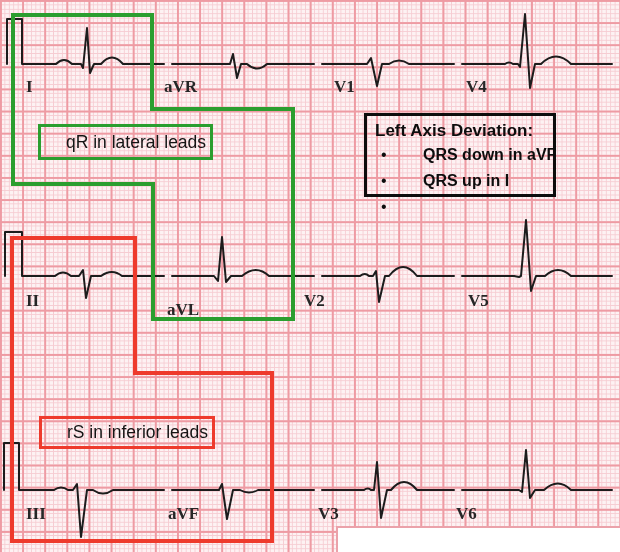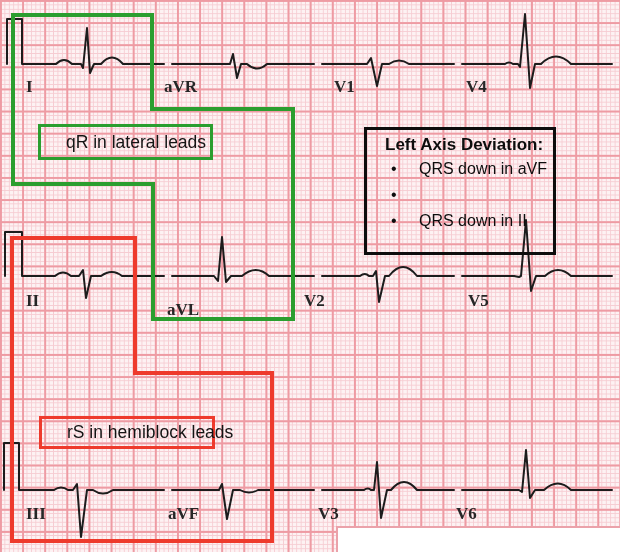--- a/index.html
+++ b/index.html
@@ -22,28 +22,28 @@
     position:absolute;font-family:"Liberation Serif","DejaVu Serif",serif;
     font-weight:bold;font-size:17px;color:var(--label_ink,#262626);white-space:nowrap;
   }
   .tag-box{
     position:absolute;box-sizing:border-box;display:flex;align-items:center;
     font-size:17.5px;color:#141414;white-space:nowrap;padding-left:25px;
   }
   .tag-green{border:3px solid var(--green,#2b9e2f);}
   .tag-red{border:3px solid var(--red,#ee3a2c);}
   .deviation-box{
-    position:absolute;left:364px;top:127px;width:192px;height:128px;
+    position:absolute;left:364px;top:113px;width:192px;height:84px;
     box-sizing:border-box;border:3px solid var(--box_border,#0d0d0d);
-    padding:3px 18px;color:#0d0d0d;
+    padding:3px 8px;color:#0d0d0d;
   }
   .deviation-title{font-weight:bold;font-size:17px;line-height:23px;white-space:nowrap;}
   .deviation-item{display:flex;font-size:16px;line-height:26px;white-space:nowrap;}
   .deviation-item .bullet{width:14px;margin-left:6px;flex:0 0 auto;}
-  .deviation-item .item-text{margin-left:14px;}
+  .deviation-item .item-text{margin-left:28px;font-weight:bold;}
   .watermark{
     position:absolute;left:336px;top:526px;width:290px;height:30px;box-sizing:border-box;
     background:var(--wm_bg,#ffffff);border:2px solid var(--wm_border,#eba2aa);
     color:var(--wm_text,#f3a2ab);font-family:"Liberation Serif","DejaVu Serif",serif;
     font-size:19px;line-height:22px;white-space:pre;padding-left:7px;letter-spacing:0.3px;
   }
 </style>
 </head>
 <body>
 
@@ -70,35 +70,35 @@
   <span class="lead-label" style="left:26px;top:504px">III</span>
   <span class="lead-label" style="left:168px;top:504px">aVF</span>
   <span class="lead-label" style="left:318px;top:504px">V3</span>
   <span class="lead-label" style="left:456px;top:504px">V6</span>
 
   <div class="tag-box tag-green" style="left:38px;top:124px;width:175px;height:36px">
     <span>qR in lateral leads</span>
   </div>
 
   <div class="tag-box tag-red" style="left:39px;top:416px;width:176px;height:33px">
-    <span>rS in hemiblock leads</span>
+    <span>rS in inferior leads</span>
   </div>
 
   <div class="deviation-box">
     <div class="deviation-title">Left Axis Deviation:</div>
     <div class="deviation-item">
       <span class="bullet">•</span>
       <span class="item-text">QRS down in aVF</span>
     </div>
     <div class="deviation-item">
       <span class="bullet">•</span>
+      <span class="item-text">QRS up in I</span>
     </div>
     <div class="deviation-item">
       <span class="bullet">•</span>
-      <span class="item-text">QRS down in II</span>
     </div>
   </div>
 
   <div class="watermark">
     <span>left anterior hemiblock - </span><span>ECG</span>
   </div>
 
 </div>
 
 </body></html>

